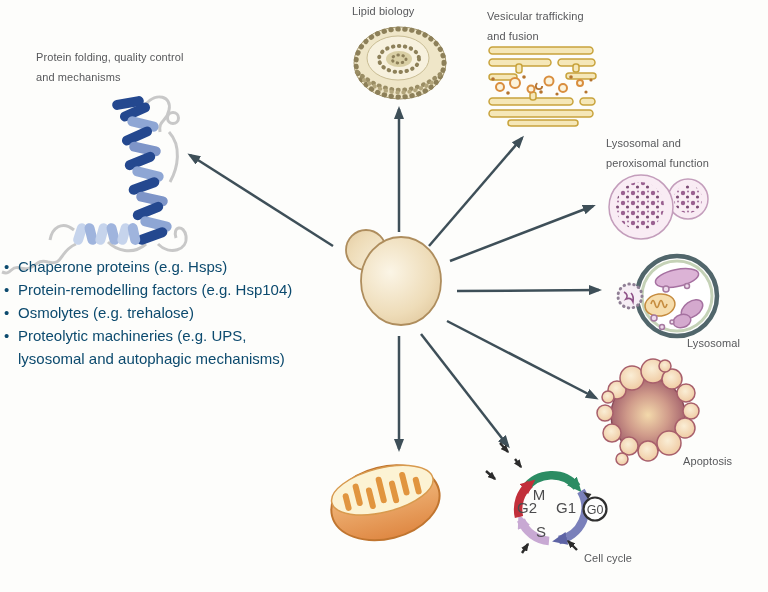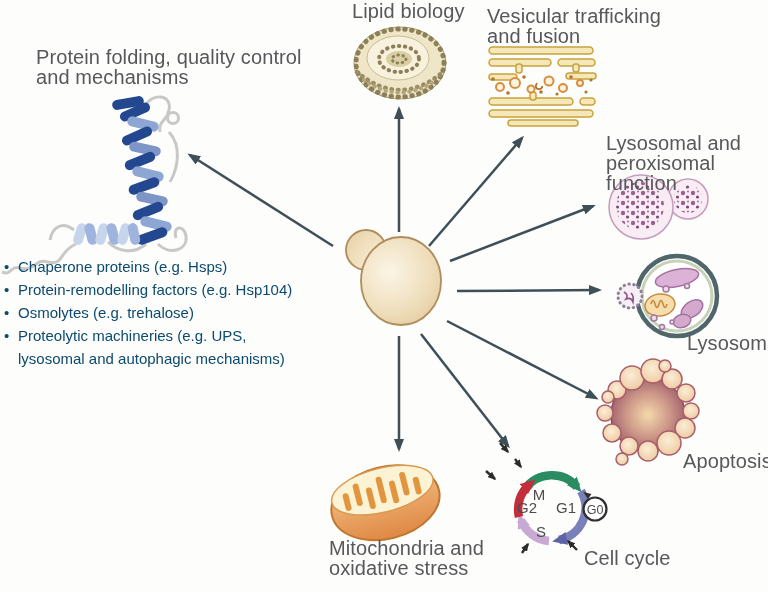--- a/index.html
+++ b/index.html
@@ -4,21 +4,21 @@
 <style>
   html,body{margin:0;padding:0;}
   body{
     width:768px;height:592px;overflow:hidden;position:relative;
     background:#fdfdfb;
     font-family:"Liberation Sans", sans-serif;
     color:#57585b;
   }
   .stage{position:absolute;inset:0;}
   svg{position:absolute;left:0;top:0;}
-  .lbl{position:absolute;font-size:20px;line-height:20px;color:#57585b;font-weight:400;letter-spacing:.1px;}
+  .lbl{position:absolute;font-size:11px;line-height:20px;color:#57585b;font-weight:400;letter-spacing:.1px;}
   .bullets{position:absolute;left:4px;top:255px;width:312px;font-size:15px;line-height:23px;color:#0c4a6e;}
   .bullet-row{display:flex;}
   .bullet-row .dot{width:14px;flex:0 0 14px;}
   .bullet-row .dot::before{content:"\2022";}
   .bullet-row .btxt{flex:1;}
 </style>
 </head>
 <body>
 
 <div class="stage">
@@ -289,18 +289,14 @@
   <div>Lysosomal and</div>
   <div>peroxisomal function</div>
 </div>
 
 <div class="lbl" style="left:687px;top:333px;">Lysosomal</div>
 
 <div class="lbl" style="left:683px;top:451px;">Apoptosis</div>
 
 <div class="lbl" style="left:584px;top:548px;">Cell cycle</div>
 
-<div class="lbl" style="left:329px;top:538px;">
-  <div>Mitochondria and</div>
-  <div>oxidative stress</div>
-</div>
 
 </div>
 
 </body></html>

